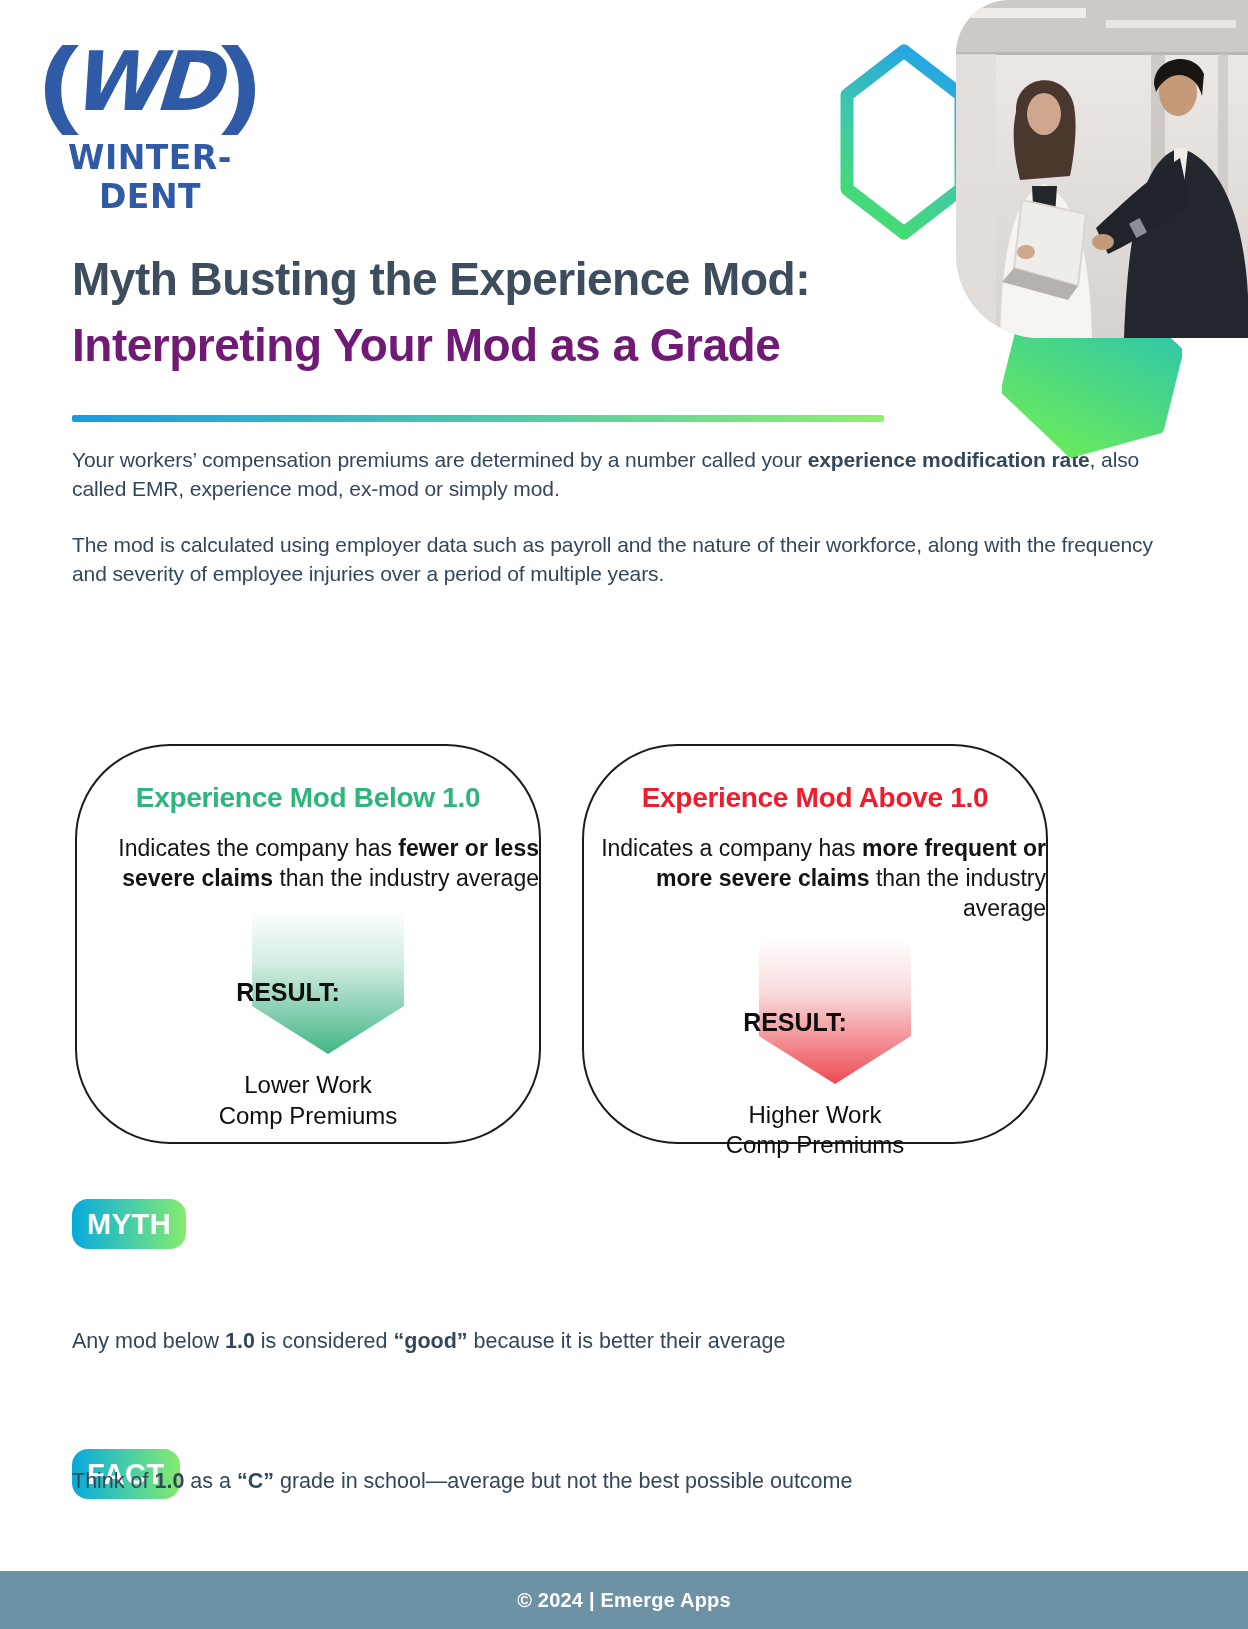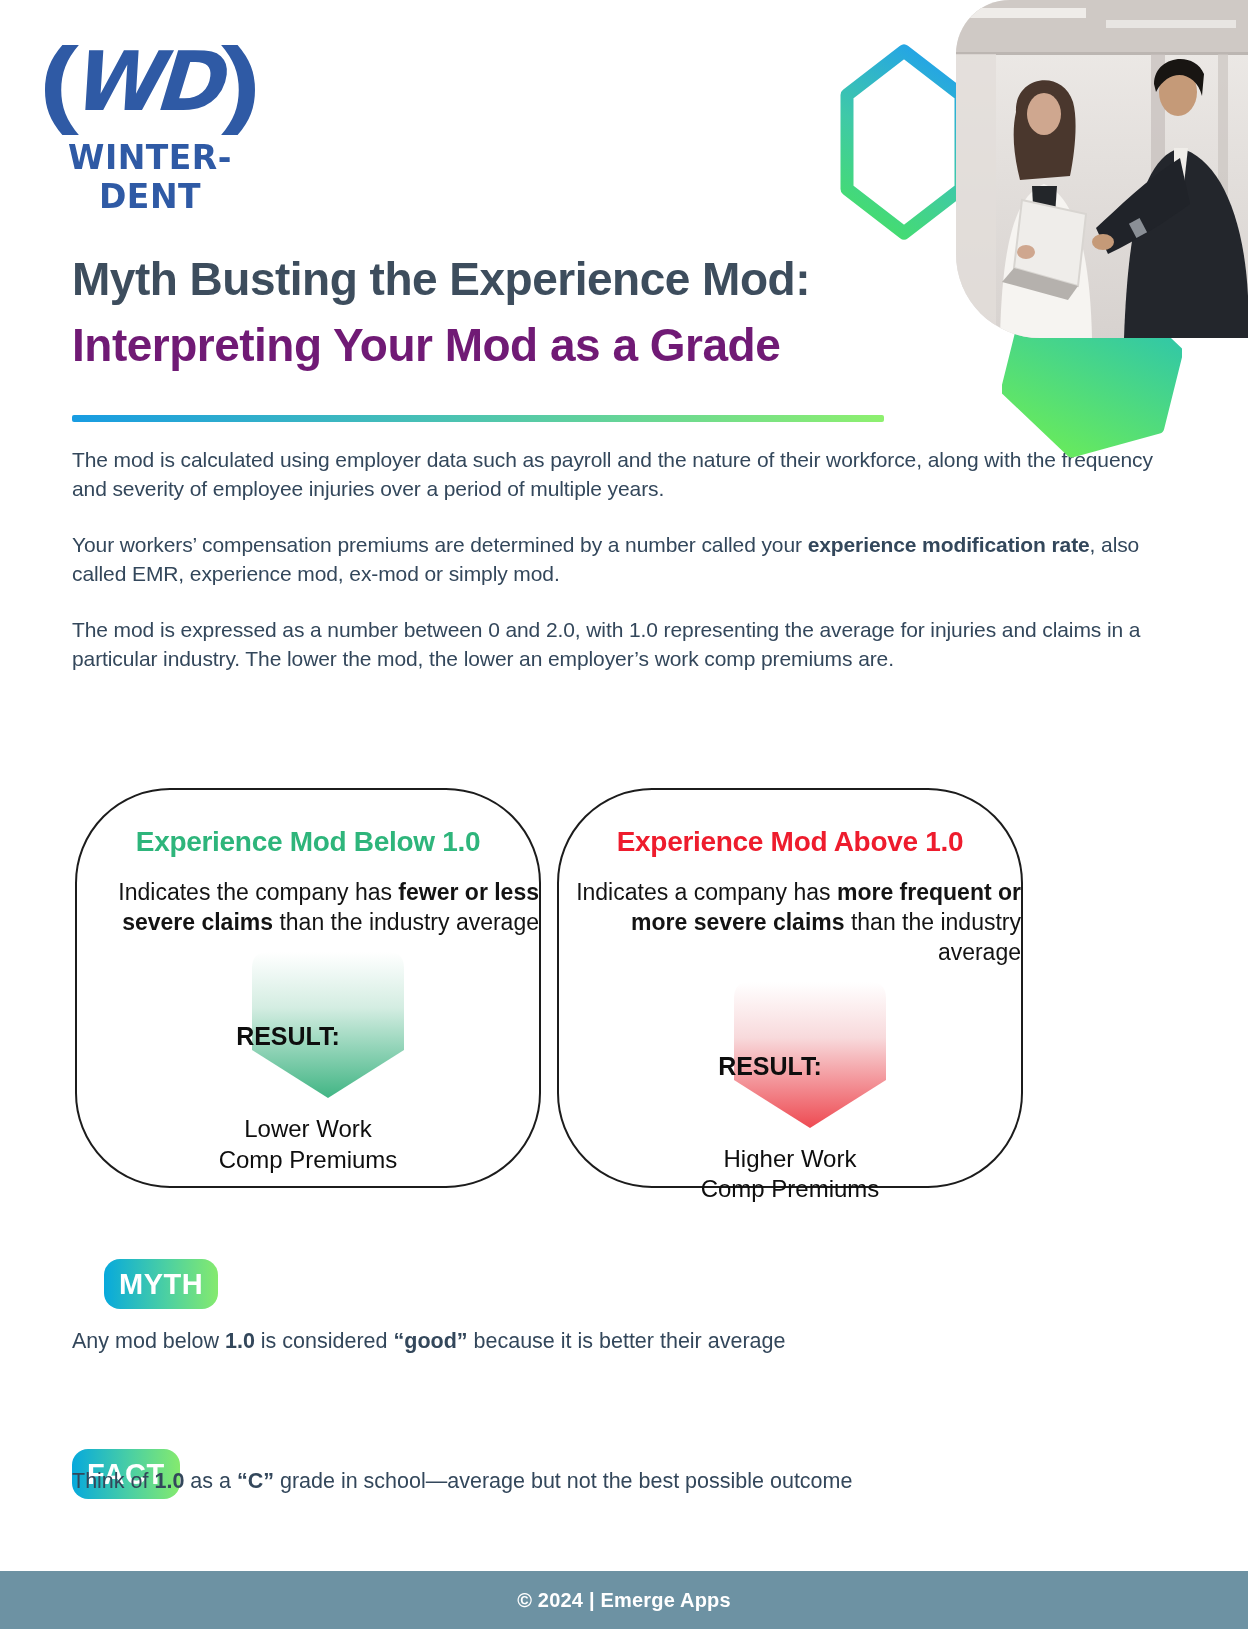--- a/index.html
+++ b/index.html
@@ -32,21 +32,21 @@
   .page-title{left:72px;top:256px;font-size:46px;font-weight:700;color:#3d4d5d;letter-spacing:-0.5px;line-height:1.0;}
   .page-subtitle{left:72px;top:322px;font-size:46px;font-weight:700;color:#701a75;letter-spacing:-0.5px;line-height:1.0;}
   .title-rule{left:72px;top:415px;width:812px;height:7px;border-radius:2px;
     background:linear-gradient(90deg,#189ce2 0%,#49c1b4 45%,#8ef06f 100%);}
 
   
   .intro{left:72px;top:446px;width:1104px;color:#33475b;font-size:21px;line-height:1.36;letter-spacing:-0.1px;}
   .intro p{margin:0 0 28px 0;}
 
   
-  .cards{left:75px;top:788px;width:853px;display:flex;gap:16px;}
+  .cards{left:75px;top:744px;width:853px;display:flex;gap:41px;}
   .mod-card{
     width:510px;height:400px;box-sizing:border-box;
     border:2px solid #1c1c1c;border-radius:95px;
     background:#ffffff;
     display:flex;flex-direction:column;align-items:center;
     padding-top:36px;
   }
   .card-heading{font-size:28px;font-weight:700;letter-spacing:-0.3px;}
   .card-body{margin-top:20px;width:462px;text-align:right;font-size:23px;line-height:1.3;color:#131313;}
   .arrow-wrap{position:relative;margin-top:14px;width:152px;height:146px;padding-left:40px;}
@@ -54,21 +54,21 @@
   .arrow-label{position:absolute;left:0;top:70px;width:152px;text-align:center;
     font-size:25px;font-weight:700;color:#0e0e0e;}
   .card-outcome{margin-top:16px;text-align:center;font-size:24px;line-height:1.28;color:#0e0e0e;}
 
   
   .pill{
     left:72px;height:50px;line-height:50px;padding:0 15px;border-radius:16px;
     background:linear-gradient(90deg,#07a9dc 0%,#4cd0a2 55%,#85ea6e 100%);
     color:#ffffff;font-size:29px;font-weight:700;letter-spacing:0.5px;
   }
-  .myth-badge{top:1259px;margin-left:32px;}
+  .myth-badge{top:1199px;}
   .fact-badge{top:1449px;}
   .claim-text{left:72px;width:1104px;color:#33475b;font-size:21.5px;line-height:1.3;}
   .myth-text{top:1328px;}
   .fact-text{top:1468px;}
 
   
   .page-footer{left:0;bottom:0;width:1248px;height:58px;background:#6d92a3;
     display:flex;align-items:center;justify-content:center;}
   .footer-text{color:#ffffff;font-size:20px;font-weight:700;letter-spacing:0.2px;}
 </style>
@@ -140,23 +140,22 @@
     <polygon points="58,268 122,286 112,300 46,282" fill="#b5b1ad"></polygon>
     <ellipse cx="70" cy="252" rx="9" ry="7" fill="#cfa78f"></ellipse>
   </svg>
 </div>
 
 <div class="abs page-title">Myth Busting the Experience Mod:</div>
 <div class="abs page-subtitle">Interpreting Your Mod as a Grade</div>
 <div class="abs title-rule"></div>
 
 <div class="abs intro">
+  <p><span>Your workers’ compensation premiums are determined by a number called your </span><span class="b">experience modification rate</span><span>, also called EMR, experience mod, ex-mod or simply mod.</span></p>
   <p><span>The mod is calculated using employer data such as payroll and the nature of their workforce, along with the frequency and severity of employee injuries over a period of multiple years.</span></p>
-  <p><span>Your workers’ compensation premiums are determined by a number called your </span><span class="b">experience modification rate</span><span>, also called EMR, experience mod, ex-mod or simply mod.</span></p>
-  <p><span>The mod is expressed as a number between 0 and 2.0, with 1.0 representing the average for injuries and claims in a particular industry. The lower the mod, the lower an employer’s work comp premiums are.</span></p>
 </div>
 
 <div class="abs cards">
 
   <div class="mod-card">
     <div class="card-heading" style="color: rgb(46, 181, 123);">Experience Mod Below 1.0</div>
     <div class="card-body"><span>Indicates the company has </span><span class="b">fewer or less severe claims</span><span> than the industry average</span></div>
     <div class="arrow-wrap">
       <svg width="152" height="146" viewBox="0 0 152 146">
         <defs>

